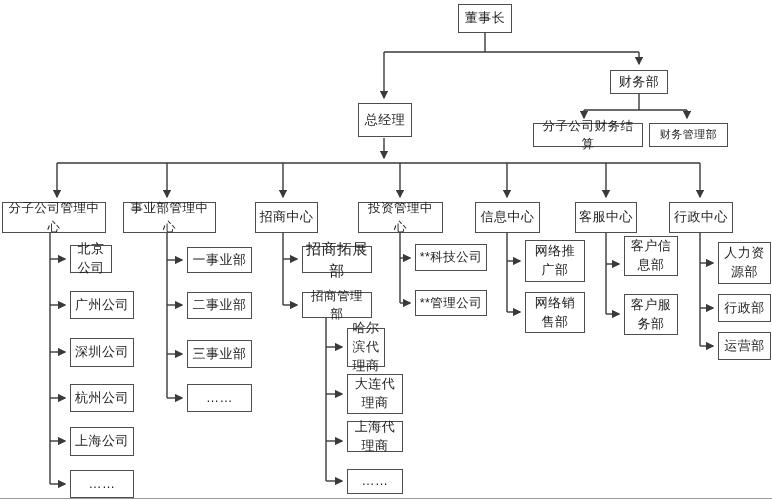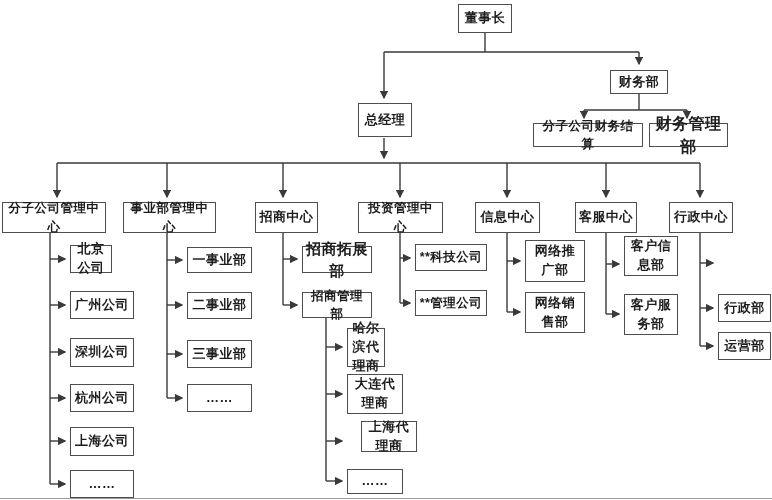--- a/index.html
+++ b/index.html
@@ -20,21 +20,20 @@
     align-items:center;
     justify-content:center;
     text-align:center;
     font-size:13px;
     line-height:1.45;
     color:#1c1c1c;
     z-index:2;
     padding:1px 3px;
     white-space:normal;
     letter-spacing:0.5px;
-    font-weight:bold;
   }
 </style>
 </head>
 <body>
 
 <div id="canvas">
 
   <svg id="connectors" width="772" height="500" viewBox="0 0 772 500">
     <defs>
       <marker id="arr" viewBox="0 0 10 10" refX="8.5" refY="5" markerWidth="6" markerHeight="6" orient="auto-start-reverse">
@@ -98,21 +97,21 @@
 
     <path d="M0,498.5 H772" stroke="#9a9a9a" stroke-width="1.2" fill="none"></path>
   </svg>
 
   <div class="node" style="left:458px;top:4px;width:54px;height:29px">董事长</div>
 
   <div class="node" style="left:358px;top:103px;width:54px;height:34px">总经理</div>
   <div class="node" style="left:610px;top:70px;width:58px;height:24px">财务部</div>
 
   <div class="node" style="left:533px;top:123px;width:110px;height:24px;font-size:12.5px">分子公司财务结算</div>
-  <div class="node" style="left:649px;top:123px;width:79px;height:24px;font-size:16px">财务管理部</div>
+  <div class="node" style="left:649px;top:123px;width:79px;height:24px;font-size:11px">财务管理部</div>
 
   <div class="node" style="left:2px;top:202px;width:104px;height:31px;font-size:12.5px">分子公司管理中心</div>
   <div class="node" style="left:123px;top:202px;width:93px;height:31px;font-size:12.5px">事业部管理中心</div>
   <div class="node" style="left:358px;top:202px;width:85px;height:31px;font-size:12.5px">投资管理中心</div>
   <div class="node" style="left:255px;top:202px;width:63px;height:31px">招商中心</div>
   <div class="node" style="left:475px;top:202px;width:65px;height:31px">信息中心</div>
   <div class="node" style="left:575px;top:202px;width:62px;height:31px">客服中心</div>
   <div class="node" style="left:669px;top:202px;width:64px;height:31px">行政中心</div>
 
   <div class="node" style="left:70px;top:245px;width:42px;height:28px">北京公司</div>
@@ -125,28 +124,29 @@
   <div class="node" style="left:187px;top:292px;width:65px;height:27px">二事业部</div>
   <div class="node" style="left:187px;top:247px;width:65px;height:26px">一事业部</div>
   <div class="node" style="left:187px;top:340px;width:65px;height:28px">三事业部</div>
   <div class="node" style="left:187px;top:384px;width:65px;height:28px">……</div>
 
   <div class="node" style="left:302px;top:246px;width:70px;height:27px;font-size:15px">招商拓展部</div>
   <div class="node" style="left:302px;top:292px;width:70px;height:26px;font-size:12.5px">招商管理部</div>
 
   <div class="node" style="left:347px;top:328px;width:38px;height:39px">哈尔滨代理商</div>
   <div class="node" style="left:347px;top:374px;width:56px;height:40px">大连代理商</div>
-  <div class="node" style="left:361px;top:421px;width:56px;height:31px">上海代理商</div>
+  <div class="node" style="left:347px;top:421px;width:56px;height:31px">上海代理商</div>
   <div class="node" style="left:347px;top:469px;width:56px;height:25px">……</div>
 
   <div class="node" style="left:415px;top:244px;width:72px;height:27px;font-size:12.5px">**科技公司</div>
   <div class="node" style="left:415px;top:290px;width:72px;height:26px;font-size:12.5px">**管理公司</div>
 
   <div class="node" style="left:525px;top:240px;width:60px;height:42px">网络推广部</div>
   <div class="node" style="left:525px;top:292px;width:60px;height:41px">网络销售部</div>
 
   <div class="node" style="left:624px;top:236px;width:54px;height:40px">客户信息部</div>
   <div class="node" style="left:624px;top:294px;width:54px;height:41px">客户服务部</div>
 
+  <div class="node" style="left:718px;top:242px;width:53px;height:42px">人力资源部</div>
   <div class="node" style="left:718px;top:294px;width:53px;height:28px">行政部</div>
   <div class="node" style="left:718px;top:332px;width:53px;height:28px">运营部</div>
 
 </div>
 
 </body></html>

